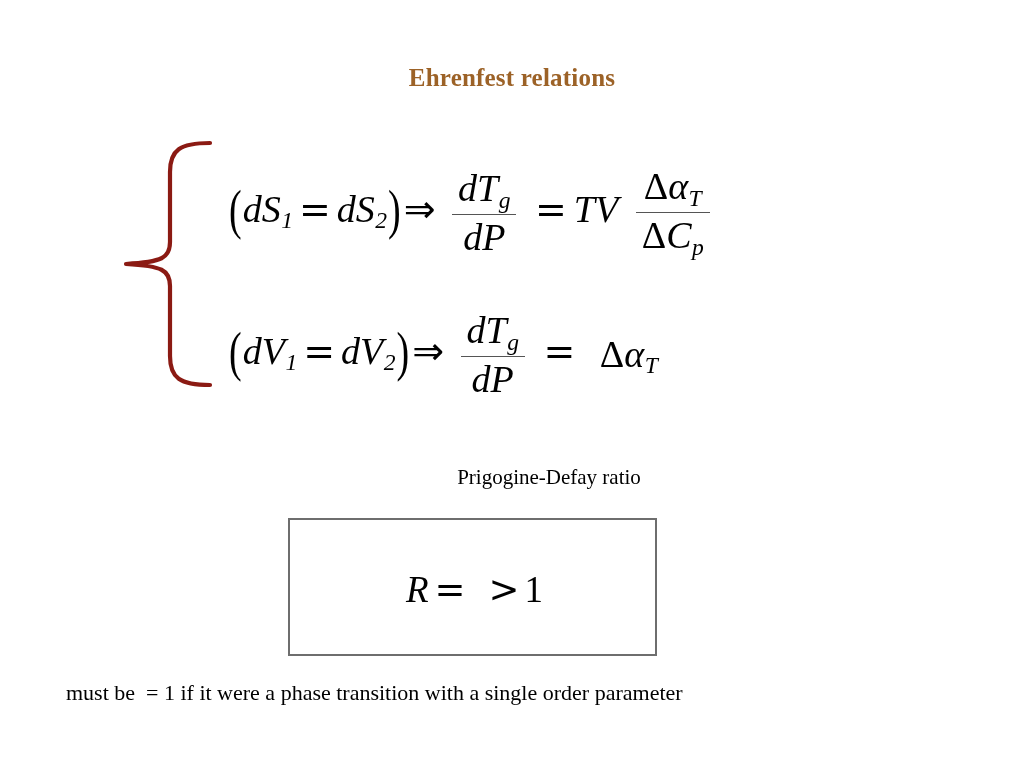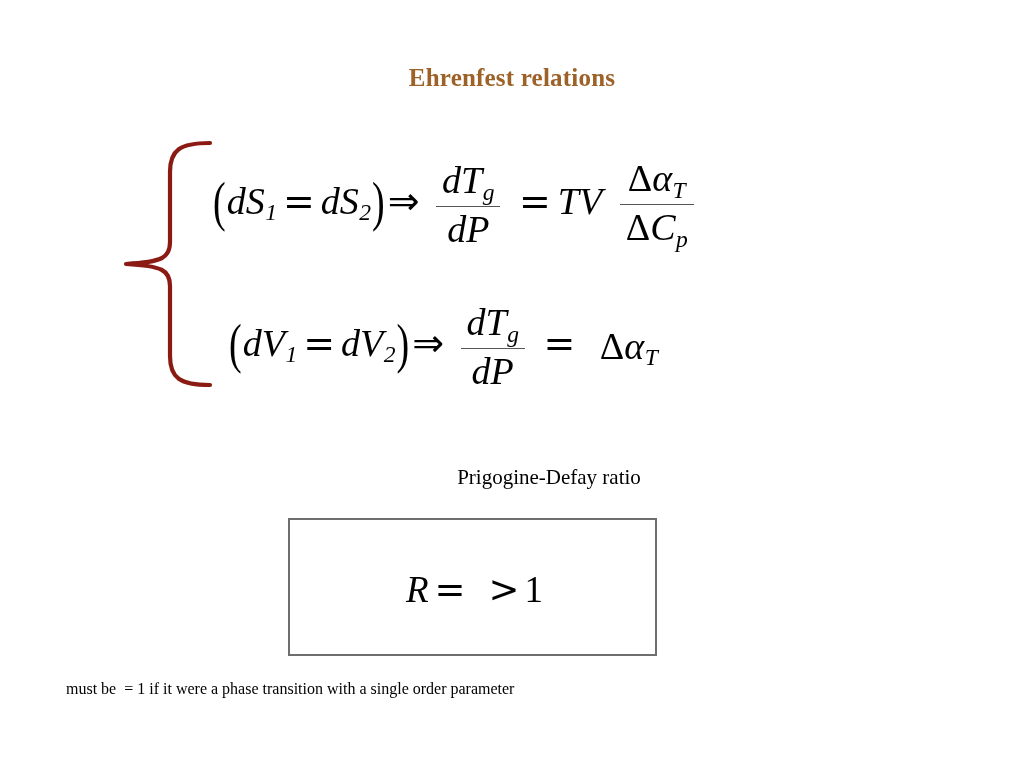--- a/index.html
+++ b/index.html
@@ -51,21 +51,21 @@
     font-style: normal;
     font-family: "DejaVu Sans", sans-serif;
   }
 
   
   .frac {
     display: inline-block;
     vertical-align: middle;
     text-align: center;
     line-height: 1.08;
-    margin: 0 5px;
+    margin: 8px 5px;
   }
   .frac .num {
     display: block;
     padding: 0 6px 1px 6px;
     border-bottom: 1.6px solid #555;
   }
   .frac .den {
     display: block;
     padding: 2px 6px 0 6px;
   }
@@ -105,21 +105,21 @@
     left: 0;
     top: 130px;
     width: 1024px;
     height: 270px;
   }
   .equation {
     position: absolute;
     font-size: 38px;
     line-height: 1;
   }
-  #equation-1 { left: 212px; top: 28px; }
+  #equation-1 { left: 228px; top: 28px; }
   #equation-2 { left: 228px; top: 172px; }
 
   
   #left-brace {
     position: absolute;
     left: 118px;
     top: 138px;
     width: 100px;
     height: 252px;
   }
@@ -158,21 +158,21 @@
     justify-content: center;
     font-size: 37px;
     line-height: 1;
   }
 
   
   .footnote {
     position: absolute;
     left: 66px;
     top: 680px;
-    font-size: 16px;
+    font-size: 22px;
     color: #000000;
     white-space: pre;
   }
 </style>
 </head>
 <body>
 
 <div id="slide">
 
   <div class="slide-title">Ehrenfest relations</div>

